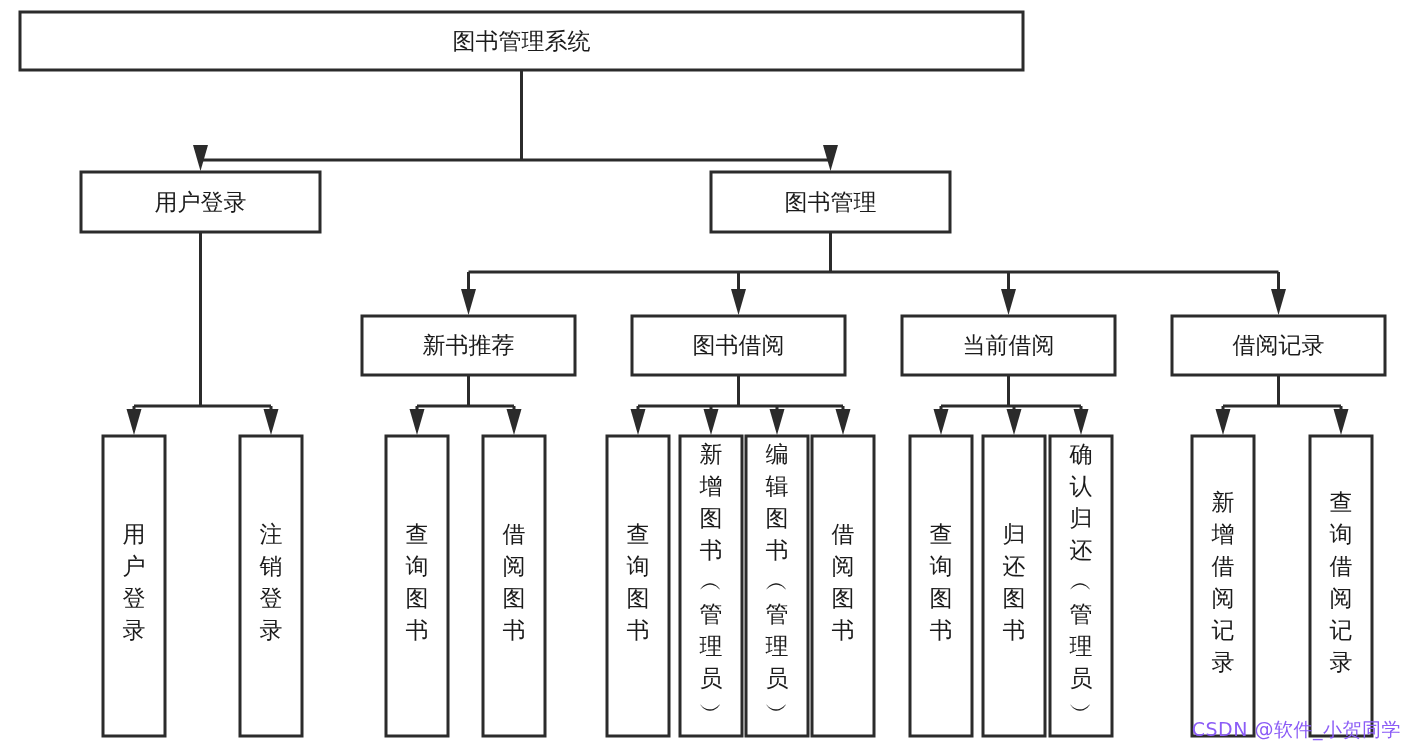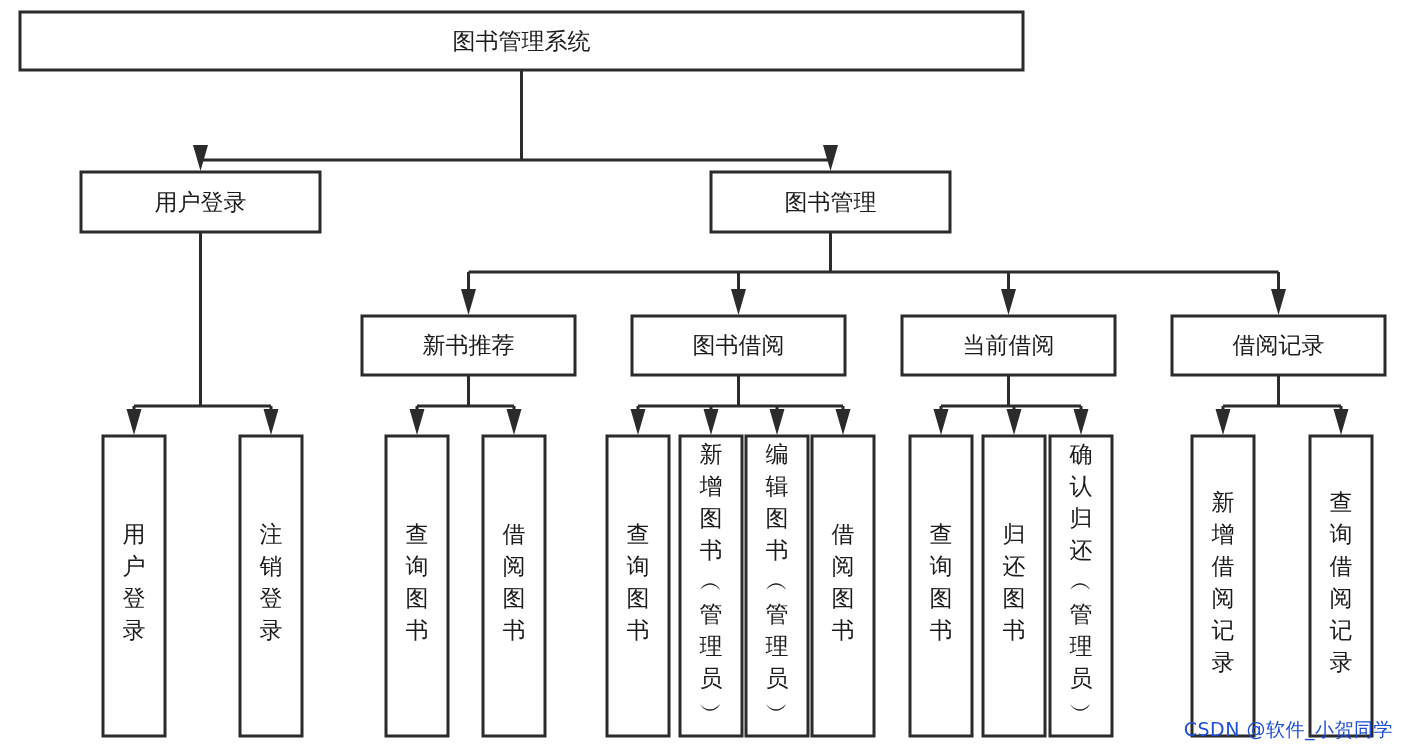--- a/index.html
+++ b/index.html
@@ -50,25 +50,25 @@
     dominant-baseline: middle;
   }
   .node-label-v {
     font-family: "DejaVu Sans", "Liberation Sans", sans-serif;
     font-size: 23px;
     fill: #1b1b1b;
     text-anchor: middle;
   }
   .watermark-text {
     position: absolute;
-    right: 12px;
+    right: 4px;
     bottom: 4px;
     font-family: "DejaVu Sans", "Liberation Sans", sans-serif;
     font-size: 19px;
-    color: #1d4ed8;
+    color: #8b5cf6;
     white-space: nowrap;
     letter-spacing: 0.5px;
     pointer-events: none;
     text-align: right;
   }
 </style>
 </head>
 <body>
 
 <div id="diagram-root">

